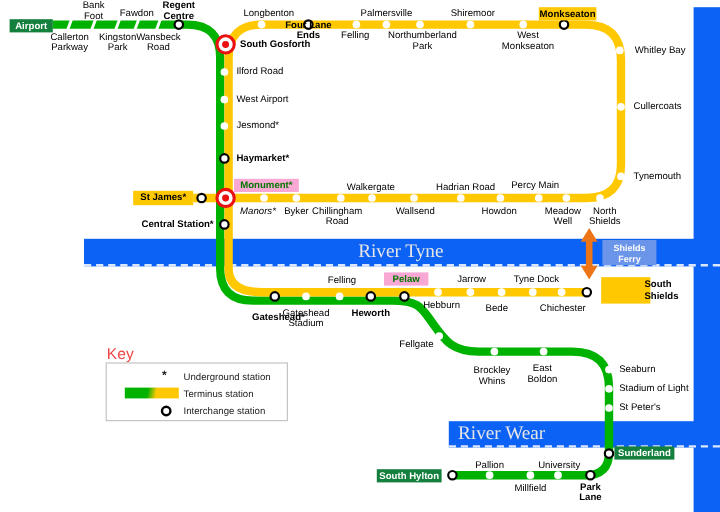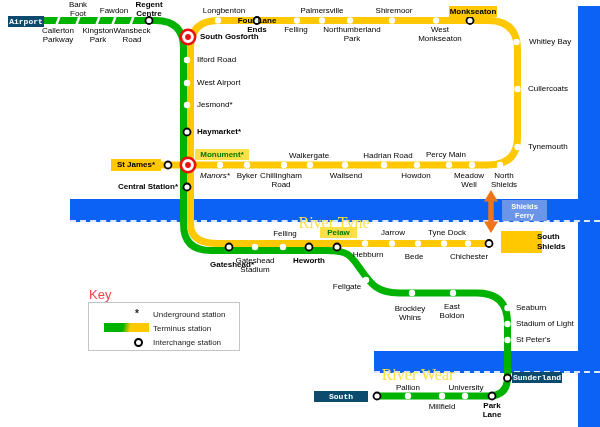--- a/index.html
+++ b/index.html
@@ -2,38 +2,38 @@
 <html><head>
 <meta charset="utf-8">
 <style>
   html,body{margin:0;padding:0;background:#fff;}
   #map{position:relative;width:600px;height:427px;background:#fff;overflow:hidden;
        font-family:"Liberation Sans",sans-serif;}
   #sea{position:absolute;left:578px;top:6px;width:22px;height:421px;background:#0b62f5;}
   .river{position:absolute;background:#0b62f5;border-bottom:2px dashed rgba(255,255,255,.85);}
   #river-tyne{left:70px;top:199px;width:530px;height:21px;}
   #river-wear{left:374px;top:351px;width:226px;height:20px;}
-  .river-label{position:absolute;top:15px;transform:translateX(-50%);color:#fde047;
+  .river-label{position:absolute;top:2px;transform:translateX(-50%);color:#e5e5e5;
       font-family:"Liberation Serif",serif;font-size:16px;white-space:nowrap;}
   #river-tyne .river-label{left:264px;}
   #river-wear .river-label{left:44px;}
   #ferry-box{position:absolute;left:502px;top:200px;width:45px;height:21px;background:#6b95e8;
       color:#fff;font-size:7.5px;font-weight:bold;text-align:center;line-height:9px;
       padding-top:2px;box-sizing:border-box;white-space:pre-line;}
   #overlay{position:absolute;left:0;top:0;}
   #labels{position:absolute;left:0;top:0;width:600px;height:427px;}
   .st{position:absolute;font-size:8px;line-height:8.5px;color:#000;white-space:pre-line;}
   .st.b{font-weight:bold;}
   .st.center{transform:translateX(-50%);text-align:center;}
   .st.right{transform:translateX(-100%);text-align:right;}
   .tbox{position:absolute;font-size:8px;font-weight:bold;text-align:center;
       white-space:pre-line;line-height:11px;box-sizing:border-box;}
-  .tbox.g{background:#0c4a6e;color:#fff;font-family:Liberation Mono, monospace;}
+  .tbox.g{background:#15803d;color:#fff;}
   .tbox.y{background:#ffc800;color:#000;}
-  .tbox.yg{background:#fde047;color:#007700;}
+  .tbox.yg{background:#f9a8d4;color:#007700;}
   #b-airport{left:8px;top:16px;width:36px;height:11px;}
   #b-stjames{left:111px;top:159px;width:50px;height:12px;line-height:12px;}
   #b-monkseaton{left:449px;top:6px;width:48px;height:11px;}
   #b-monument{left:195px;top:149px;width:54px;height:11px;}
   #b-pelaw{left:320px;top:227px;width:37px;height:11px;}
   #b-southshields{left:501px;top:231px;width:41px;height:22px;line-height:10px;padding-top:1px;padding-left:36px;}
   #b-sunderland{left:512px;top:372px;width:50px;height:11px;}
   #b-southhylton{left:314px;top:391px;width:54px;height:11px;}
   #key-title{position:absolute;left:89px;top:287px;font-size:13px;color:#ef4444;}
   #key-box{position:absolute;left:88px;top:302px;width:150px;height:47px;

